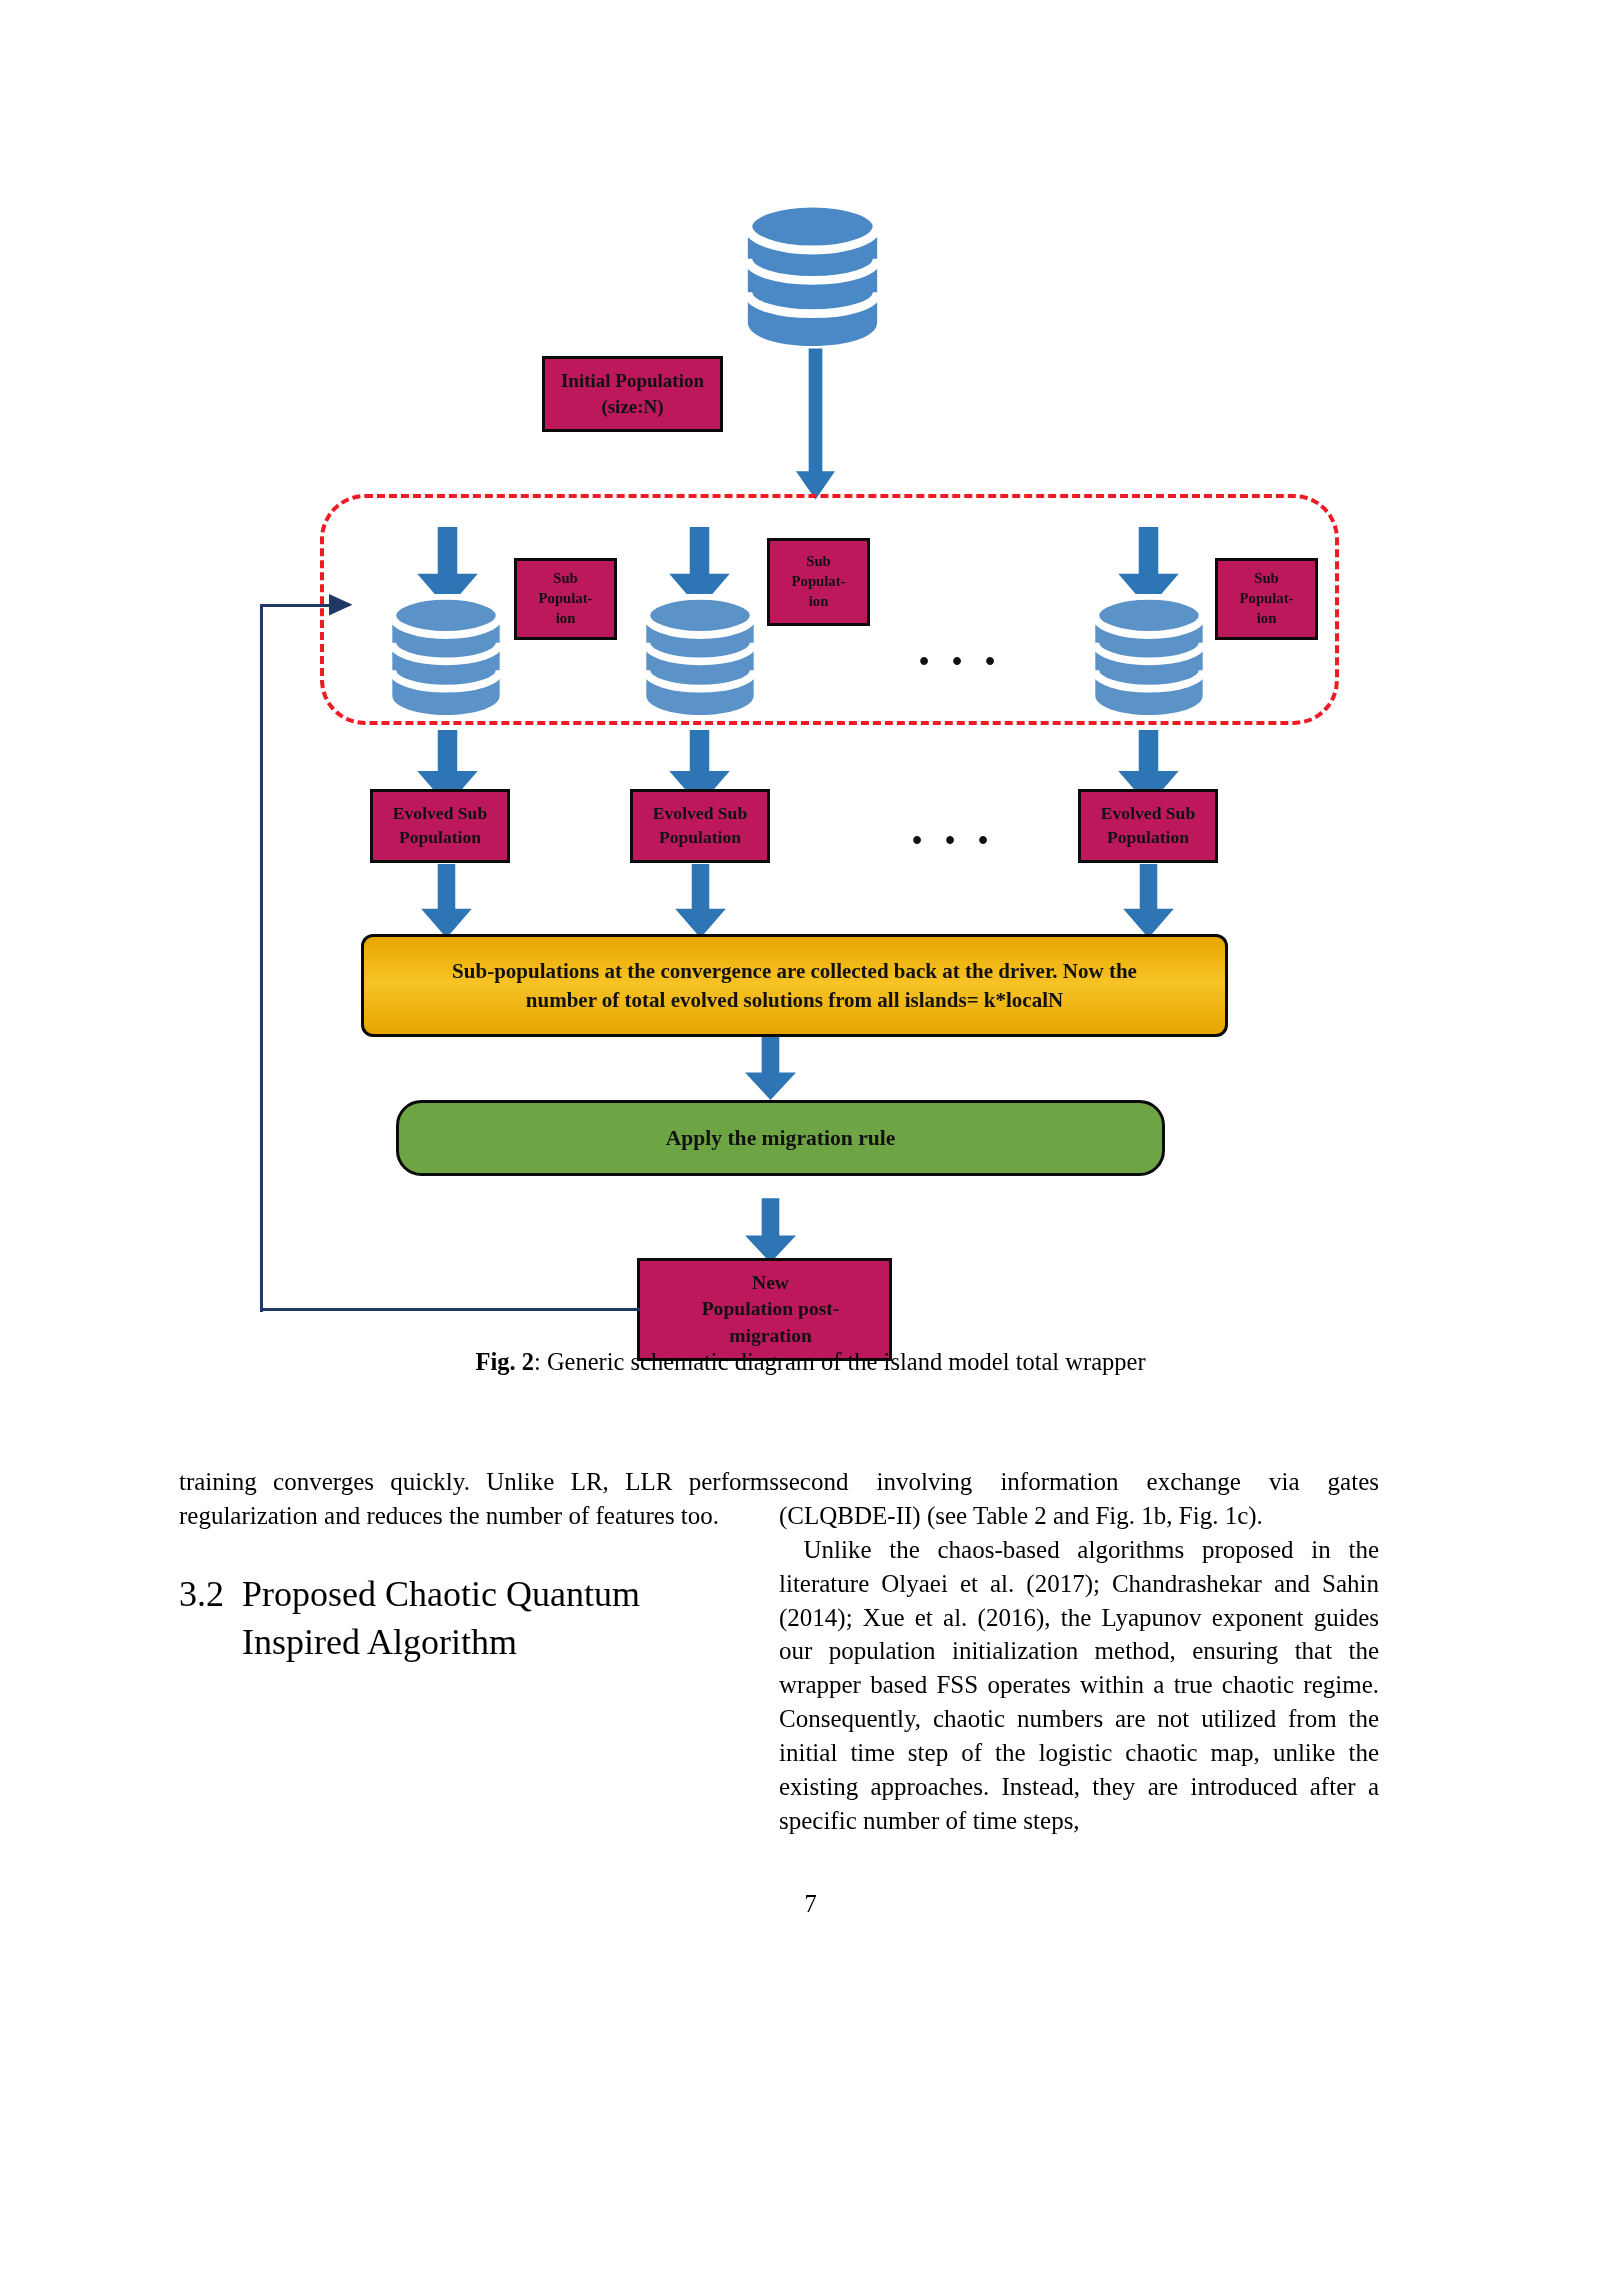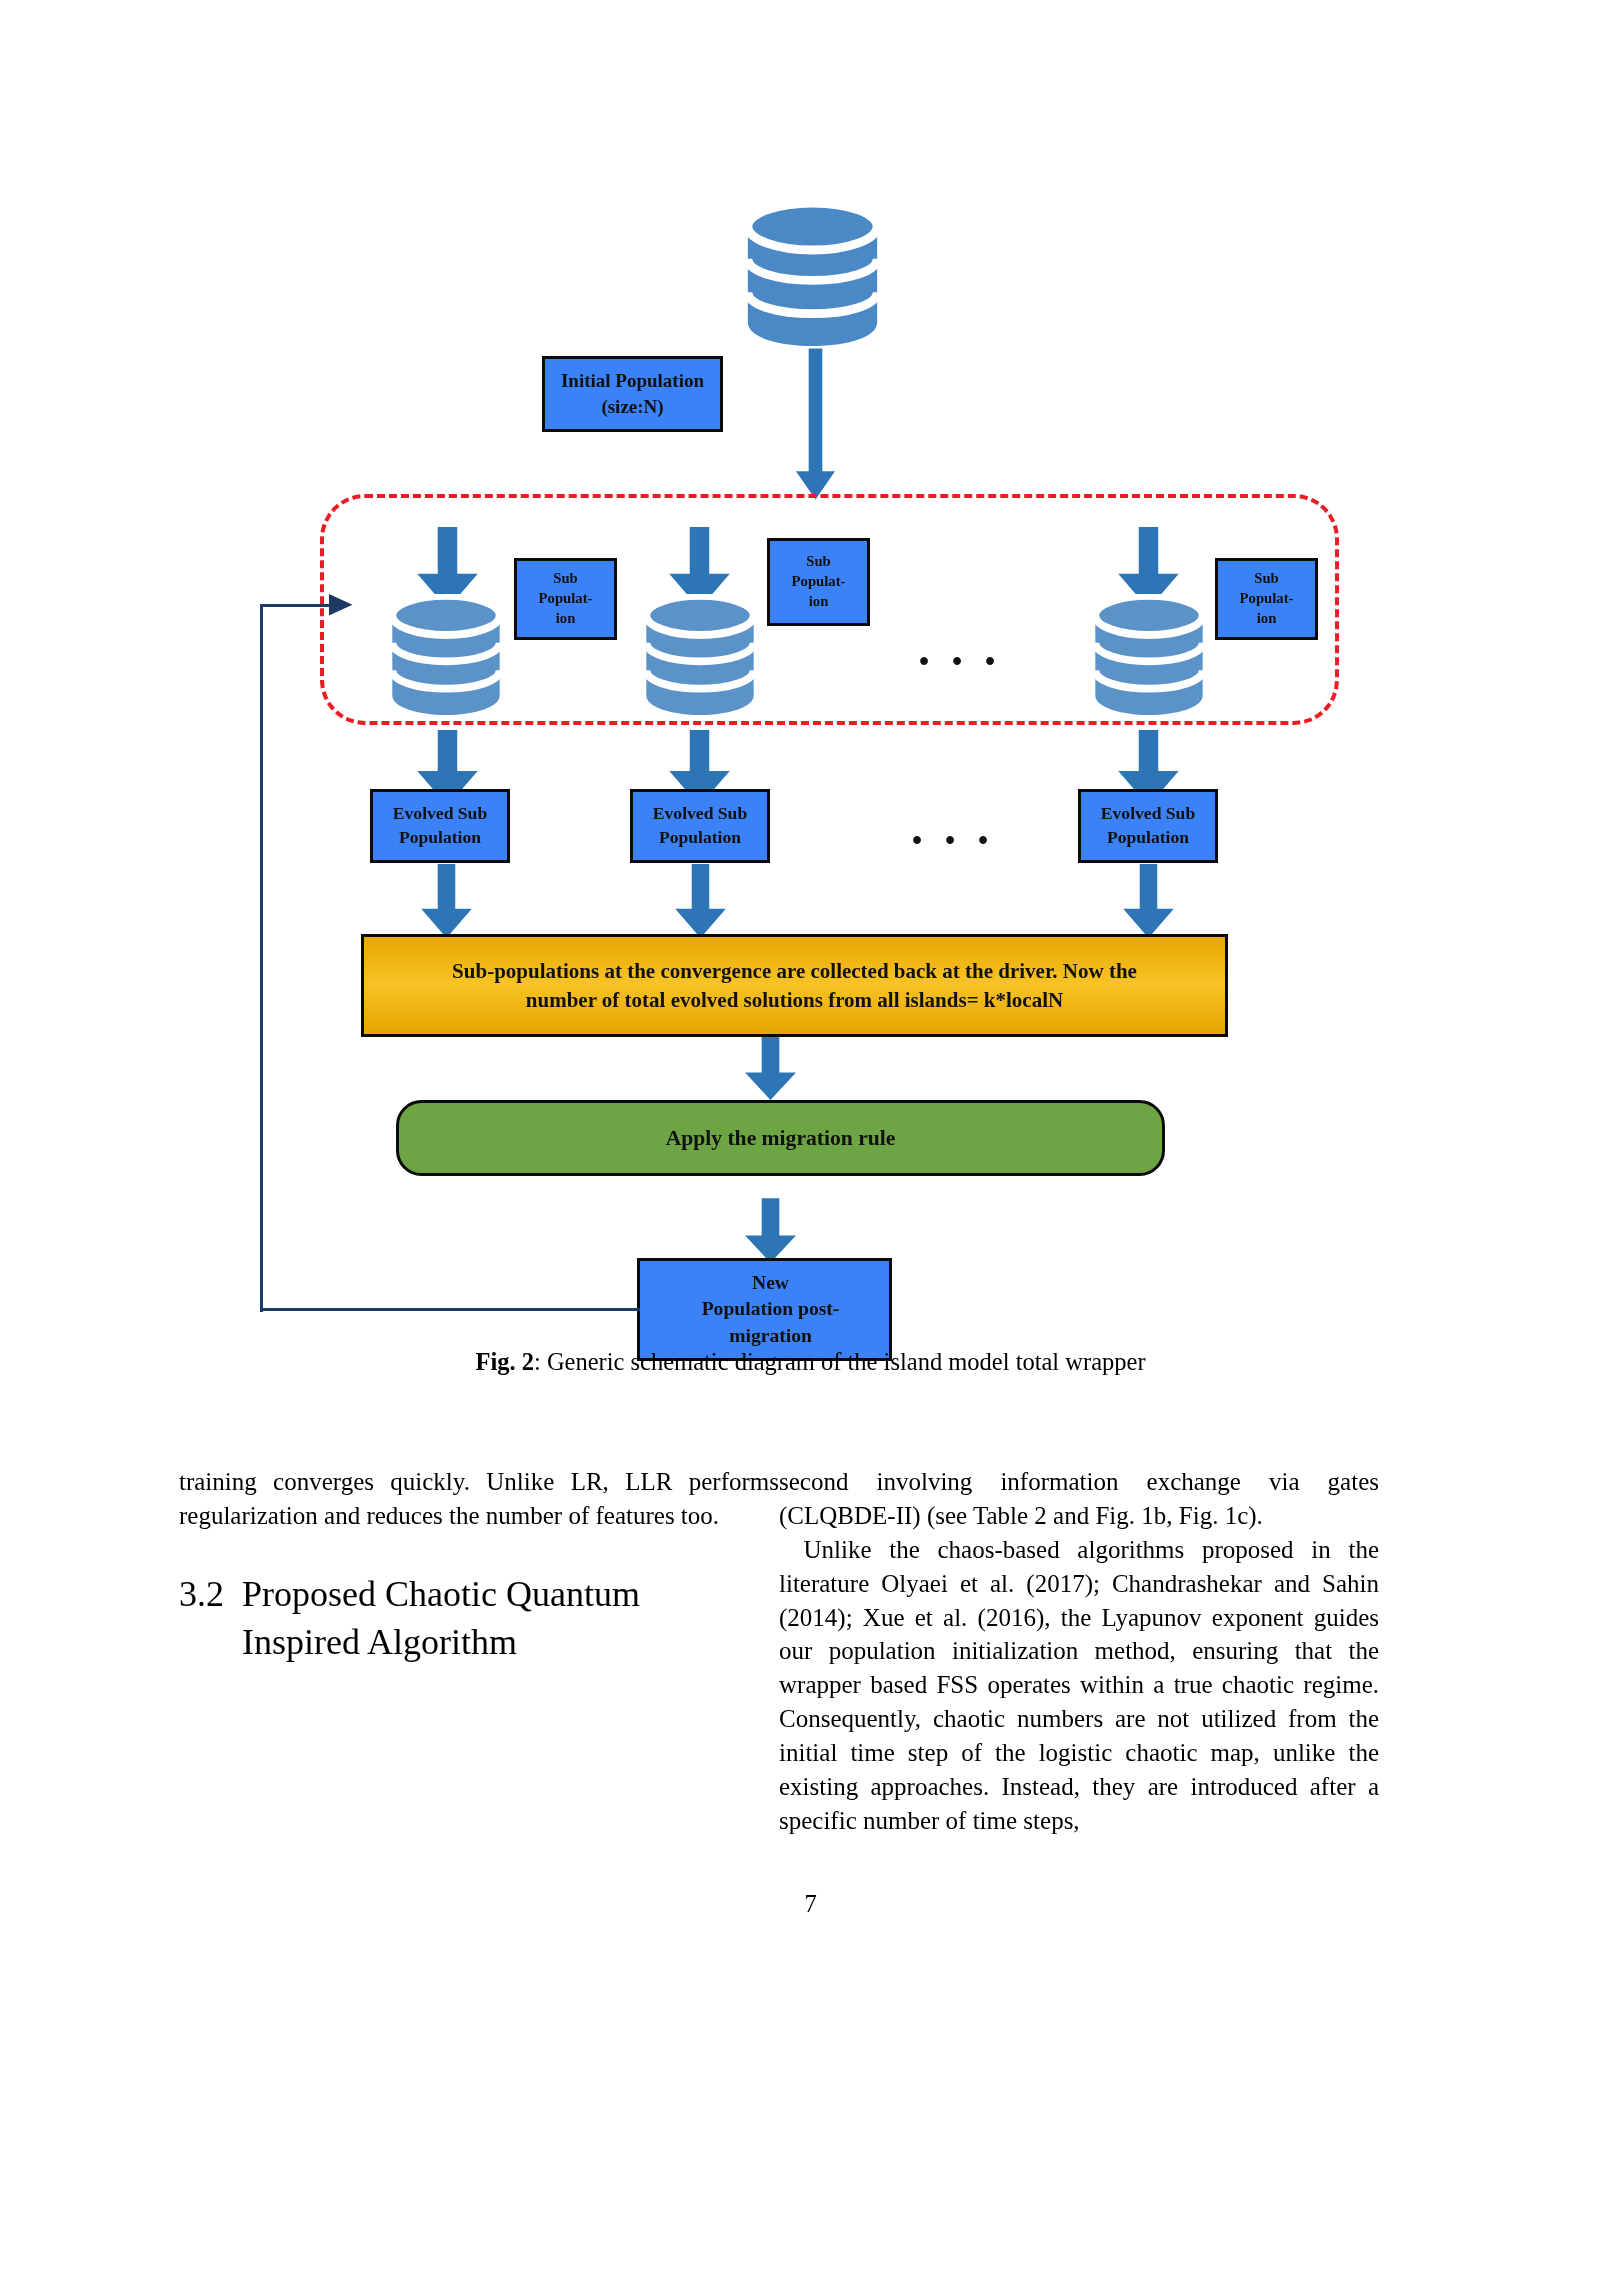--- a/index.html
+++ b/index.html
@@ -14,21 +14,21 @@
 
   .db{position:absolute;}
   .db svg{display:block;}
 
   .arrow{position:absolute;}
   .arrow svg{display:block;}
 
   .gbox{
     position:absolute;box-sizing:border-box;
     border:3.9px solid #0a0a0a;
-    background:#3b82f6;
+    background:#be185d;
     display:flex;flex-direction:column;align-items:center;justify-content:center;
     font-family:"Liberation Serif","DejaVu Serif",serif;
     font-weight:bold;color:#111;text-align:center;line-height:1.35;
   }
   .gbox.grad{
     background:linear-gradient(180deg,#E8A701 0%,#F7C325 48%,#E7A500 100%);
   }
   .gbox .ln{display:block;white-space:nowrap;}
 
   .greenbox{
@@ -225,21 +225,21 @@
     <svg width="51" height="74" viewBox="0 0 52 76">
       <path d="M17 0h18v46h17L26 76 0 46h17z" fill="#2E75B6"></path>
     </svg>
   </div>
   <div class="arrow" style="left:1123px;top:864px;width:51px;height:74px;">
     <svg width="51" height="74" viewBox="0 0 52 76">
       <path d="M17 0h18v46h17L26 76 0 46h17z" fill="#2E75B6"></path>
     </svg>
   </div>
 
-  <div class="gbox grad" style="left:361px;top:934px;width:867px;height:103px;font-size:21px;">
+  <div class="gbox grad" style="left:361px;top:934px;width:867px;height:103px;font-size:21px;border-radius:12px;">
     <span class="ln">Sub-populations at the convergence are collected back at the driver. Now the</span>
     <span class="ln">number of total evolved solutions from all islands= k*localN</span>
   </div>
 
   <div class="arrow" style="left:745px;top:1037px;width:51px;height:63px;">
     <svg width="51" height="63" viewBox="0 0 52 64">
       <path d="M17 0h18v36h17L26 64 0 36h17z" fill="#2E75B6"></path>
     </svg>
   </div>
 

